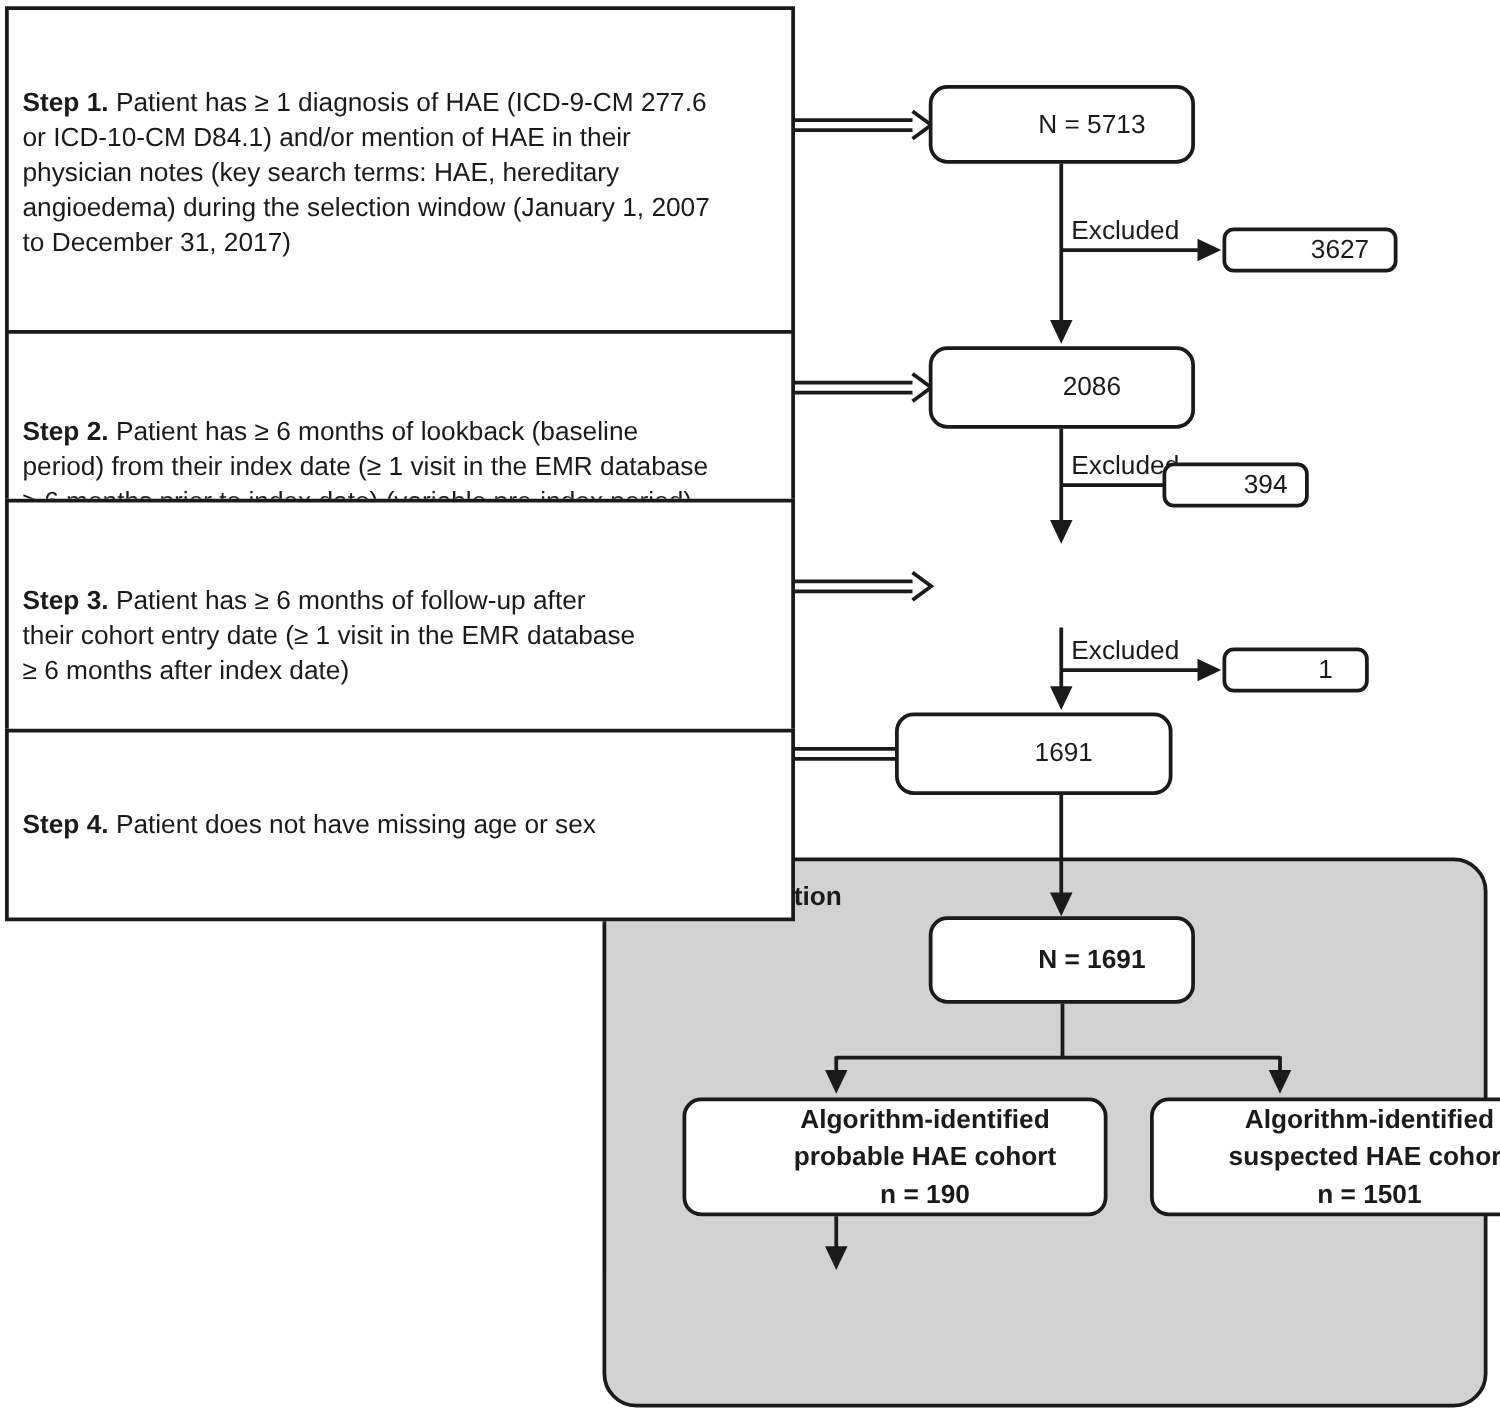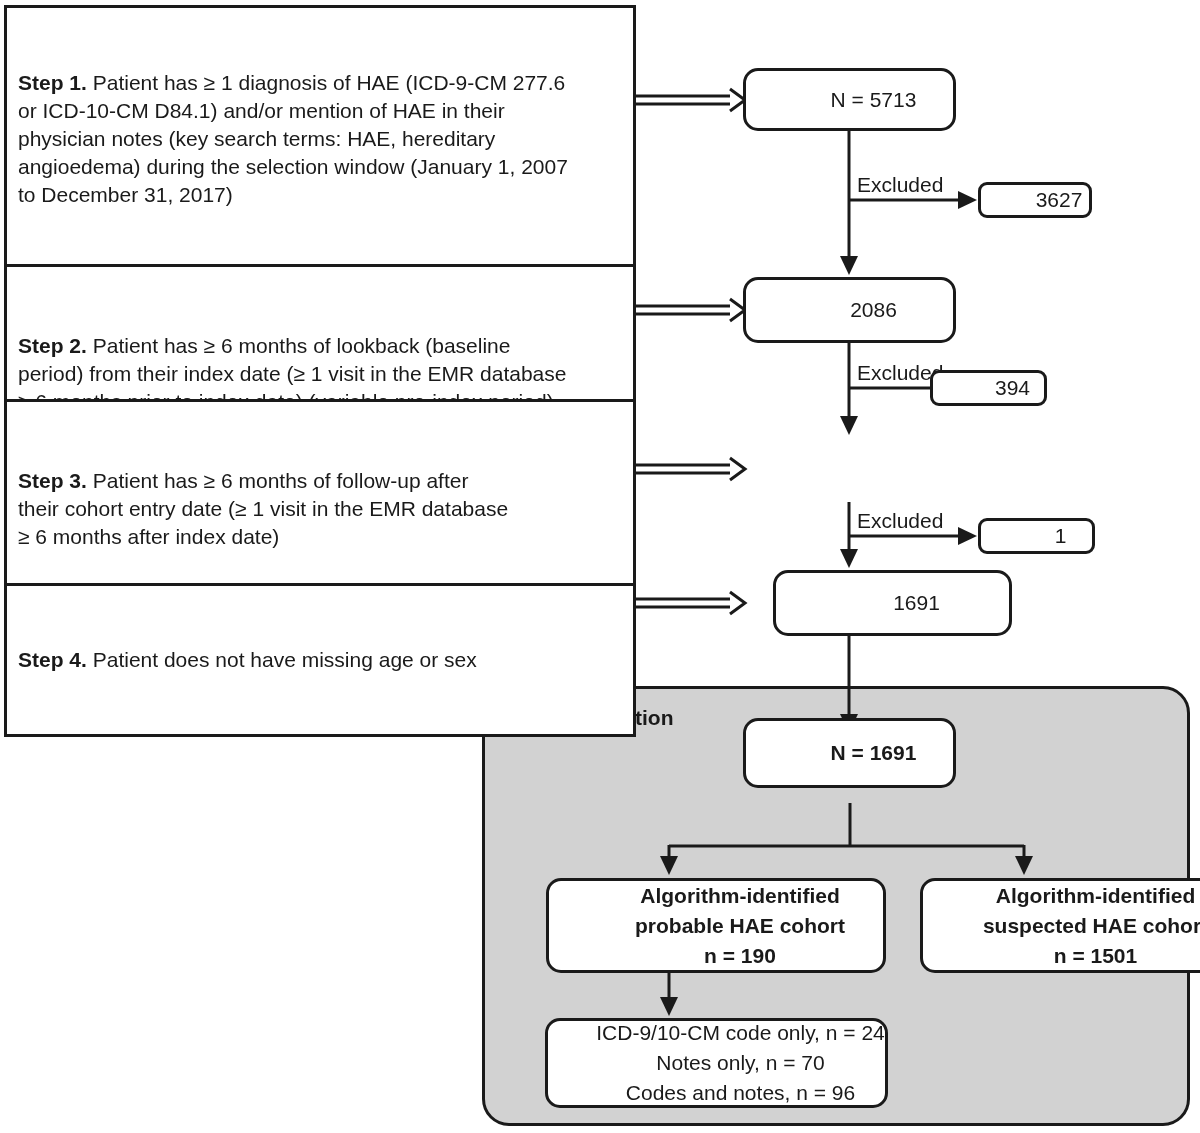--- a/index.html
+++ b/index.html
@@ -133,38 +133,35 @@
 their cohort entry date (≥ 1 visit in the EMR database
 ≥ 6 months after index date)</span></div>
   </div>
 
   <div class="box step pad-sm" style="left:4px; top:583px; width:632px;">
     <div><span class="b">Step 4. </span><span>Patient does not have missing age or sex</span></div>
   </div>
 
   <div class="box node" style="left:743px; top:68px; width:213px; height:63px;">N = 5713</div>
   <div class="box node" style="left:743px; top:277px; width:213px; height:66px;">2086</div>
-  <div class="box node" style="left:773px; top:570px; width:239px; height:66px;">1691</div>
+  <div class="box node" style="left:716px; top:570px; width:222px; height:66px;">1691</div>
 
   <div class="excl-label" style="top:171px;">Excluded</div>
-  <div class="box node node-sm" style="left:978px; top:182px; width:114px; height:36px;">3627</div>
+  <div class="box node node-sm" style="left:978px; top:182px; width:140px; height:36px;">3627</div>
 
   <div class="excl-label" style="top:359px;">Excluded</div>
   <div class="box node node-sm" style="left:930px; top:370px; width:117px; height:36px;">394</div>
 
   <div class="excl-label" style="top:507px;">Excluded</div>
   <div class="box node node-sm" style="left:978px; top:518px; width:117px; height:36px;">1</div>
 
-  <div class="box node b" style="left:743px; top:718px; width:213px; height:70px;">N = 1691</div>
+  <div class="box node b" style="left:743px; top:733px; width:213px; height:70px;">N = 1691</div>
 
   <div class="box node b multi" style="left:499px; top:878px; width:340px; height:95px;">Algorithm-identified
 probable HAE cohort
 n = 190</div>
 
   <div class="box node b multi" style="left:873px; top:878px; width:303px; height:95px;">Algorithm-identified
 suspected HAE cohort
 n = 1501</div>
 
-  <div class="box node multi" style="left:498px; top:1018px; width:343px; height:90px;">ICD-9/10-CM code only, n = 24
-Notes only, n = 70
-Codes and notes, n = 96</div>
 
 </div>
 
 </body></html>

